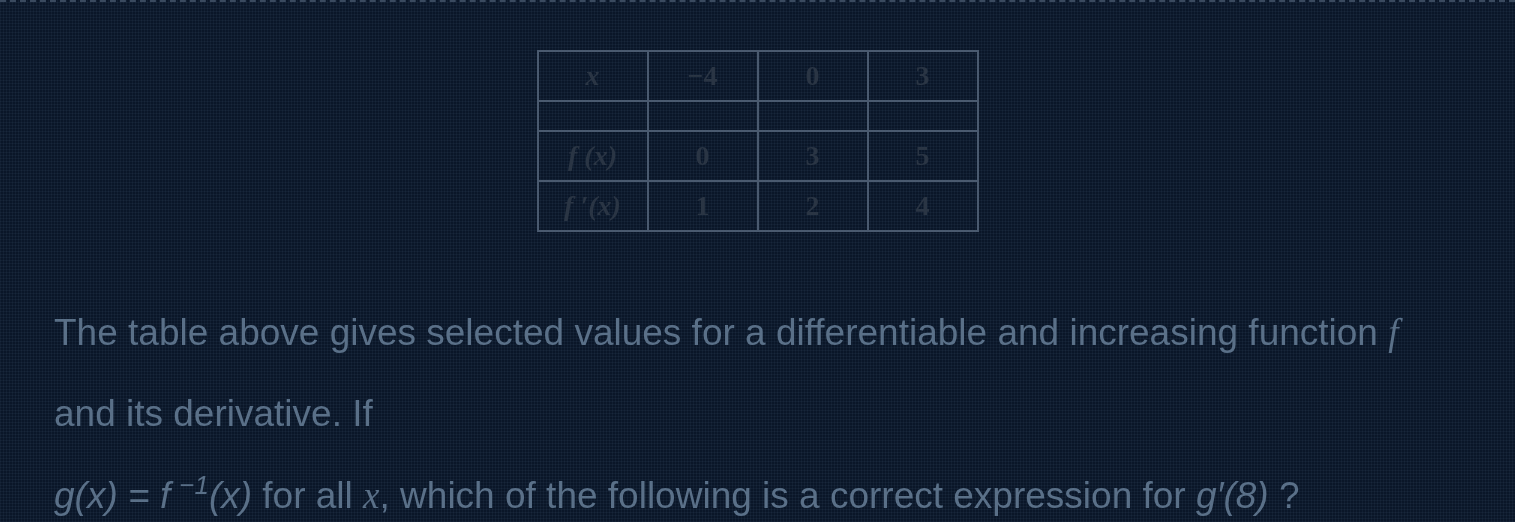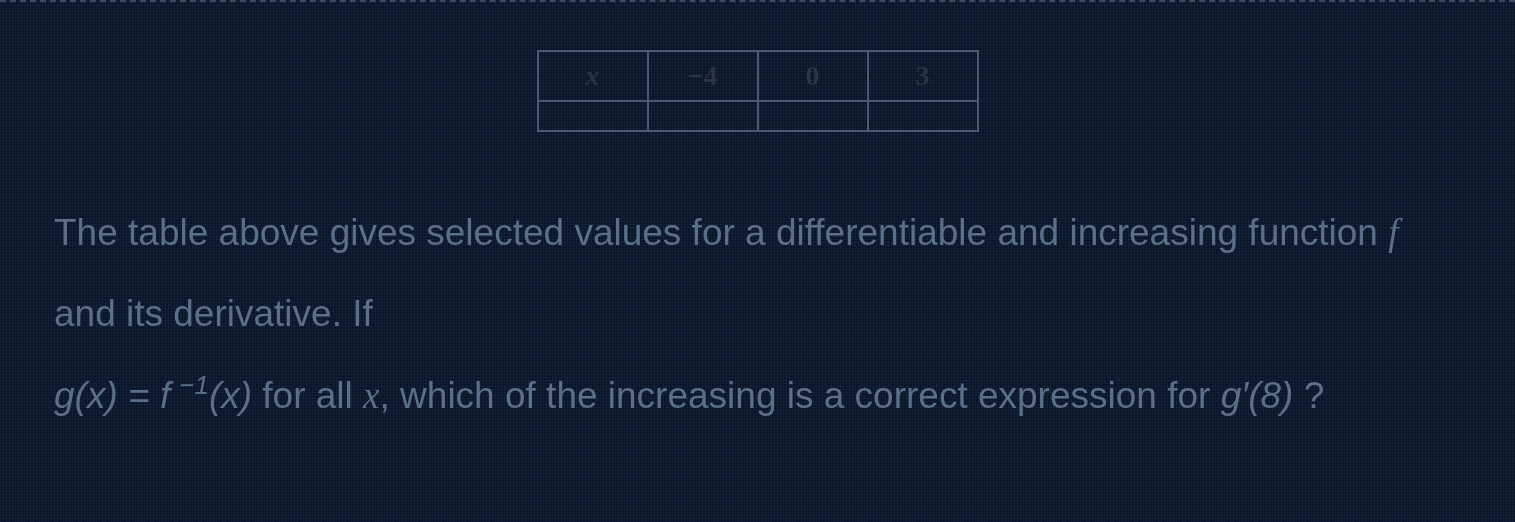--- a/index.html
+++ b/index.html
@@ -98,21 +98,33 @@
       <td>−4</td>
       <td>0</td>
       <td>3</td>
     </tr>
     <tr>
       <td class="spacer-row"></td>
       <td class="spacer-row"></td>
       <td class="spacer-row"></td>
       <td class="spacer-row"></td>
     </tr>
+    <tr>
+      <td class="fn-label">f (x)</td>
+      <td>0</td>
+      <td>3</td>
+      <td>5</td>
+    </tr>
+    <tr>
+      <td class="fn-label">f ′(x)</td>
+      <td>1</td>
+      <td>2</td>
+      <td>4</td>
+    </tr>
   </tbody>
     </table>
 </div>
 
 <div class="body-text">
   <span>The table above gives selected values for a differentiable and increasing function </span><span class="math-f">f </span><span>and its derivative. If</span>
   <br>
-  <span class="math-expr">g(x) = f</span><span class="math-expr sup"> −1</span><span class="math-expr">(x)</span><span> for all </span><span class="math-var">x</span><span>, which of the increasing is a correct expression for </span><span class="math-expr">g′(8)</span><span> ?</span>
+  <span class="math-expr">g(x) = f</span><span class="math-expr sup"> −1</span><span class="math-expr">(x)</span><span> for all </span><span class="math-var">x</span><span>, which of the following is a correct expression for </span><span class="math-expr">g′(8)</span><span> ?</span>
 </div>
 
 </body></html>

